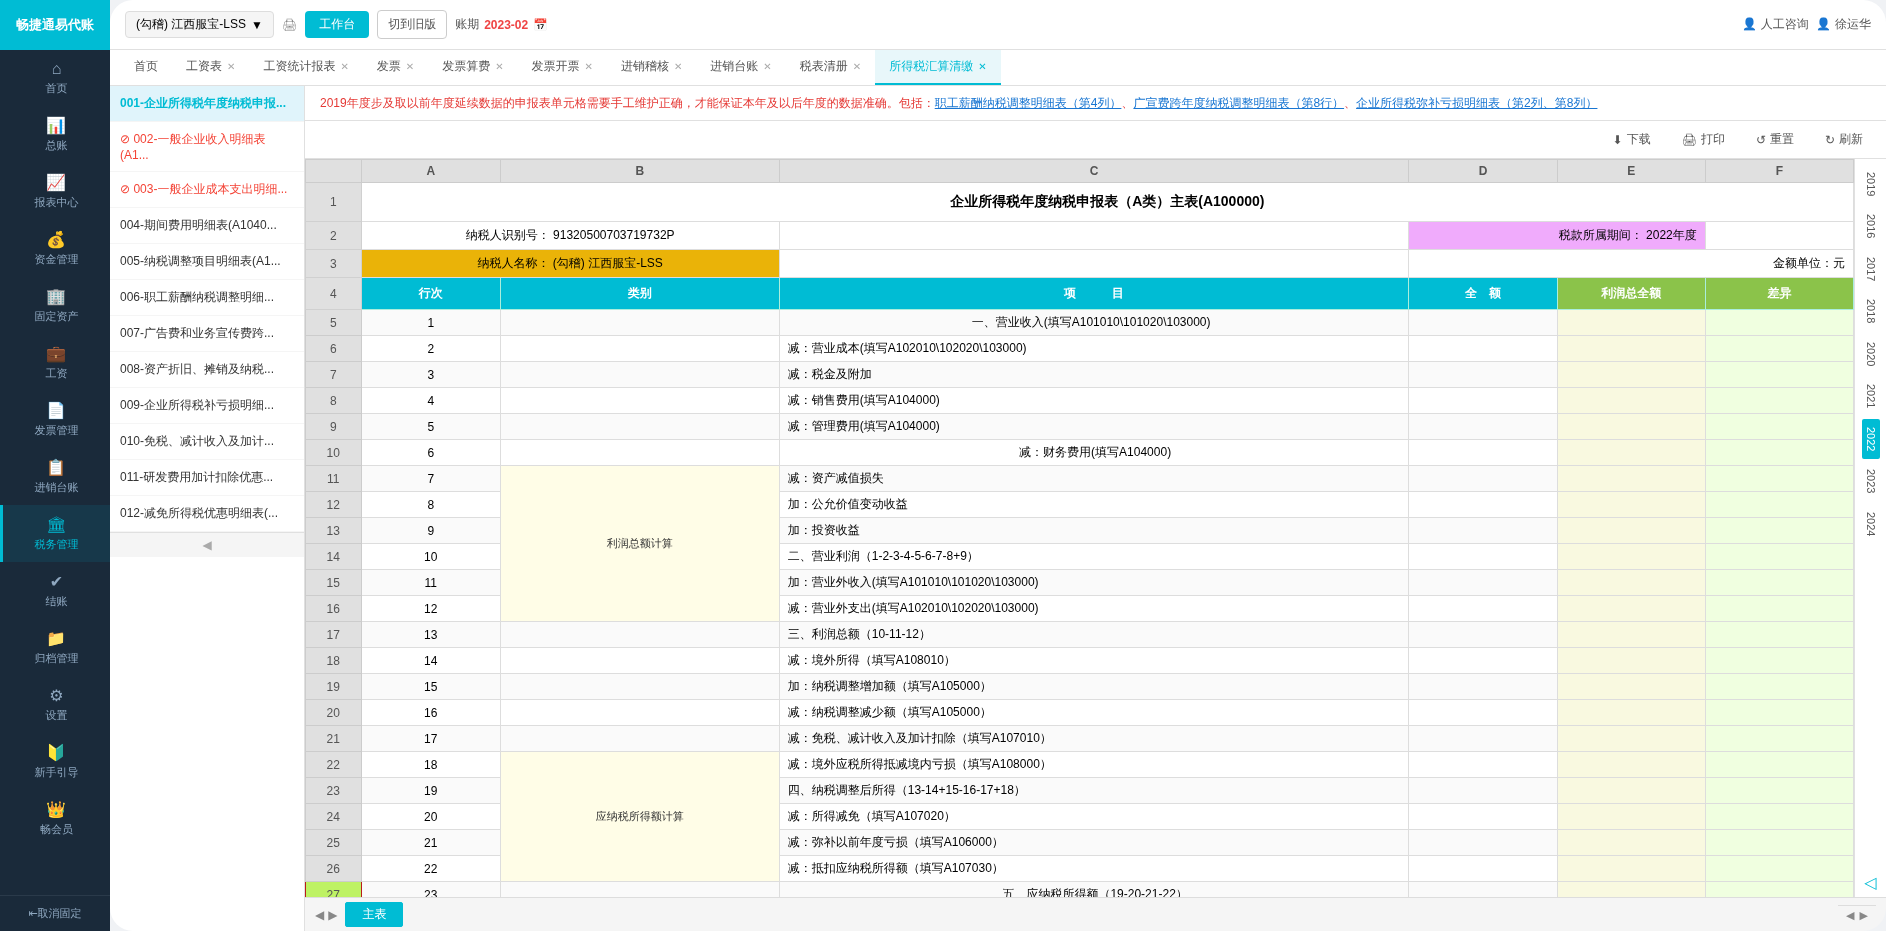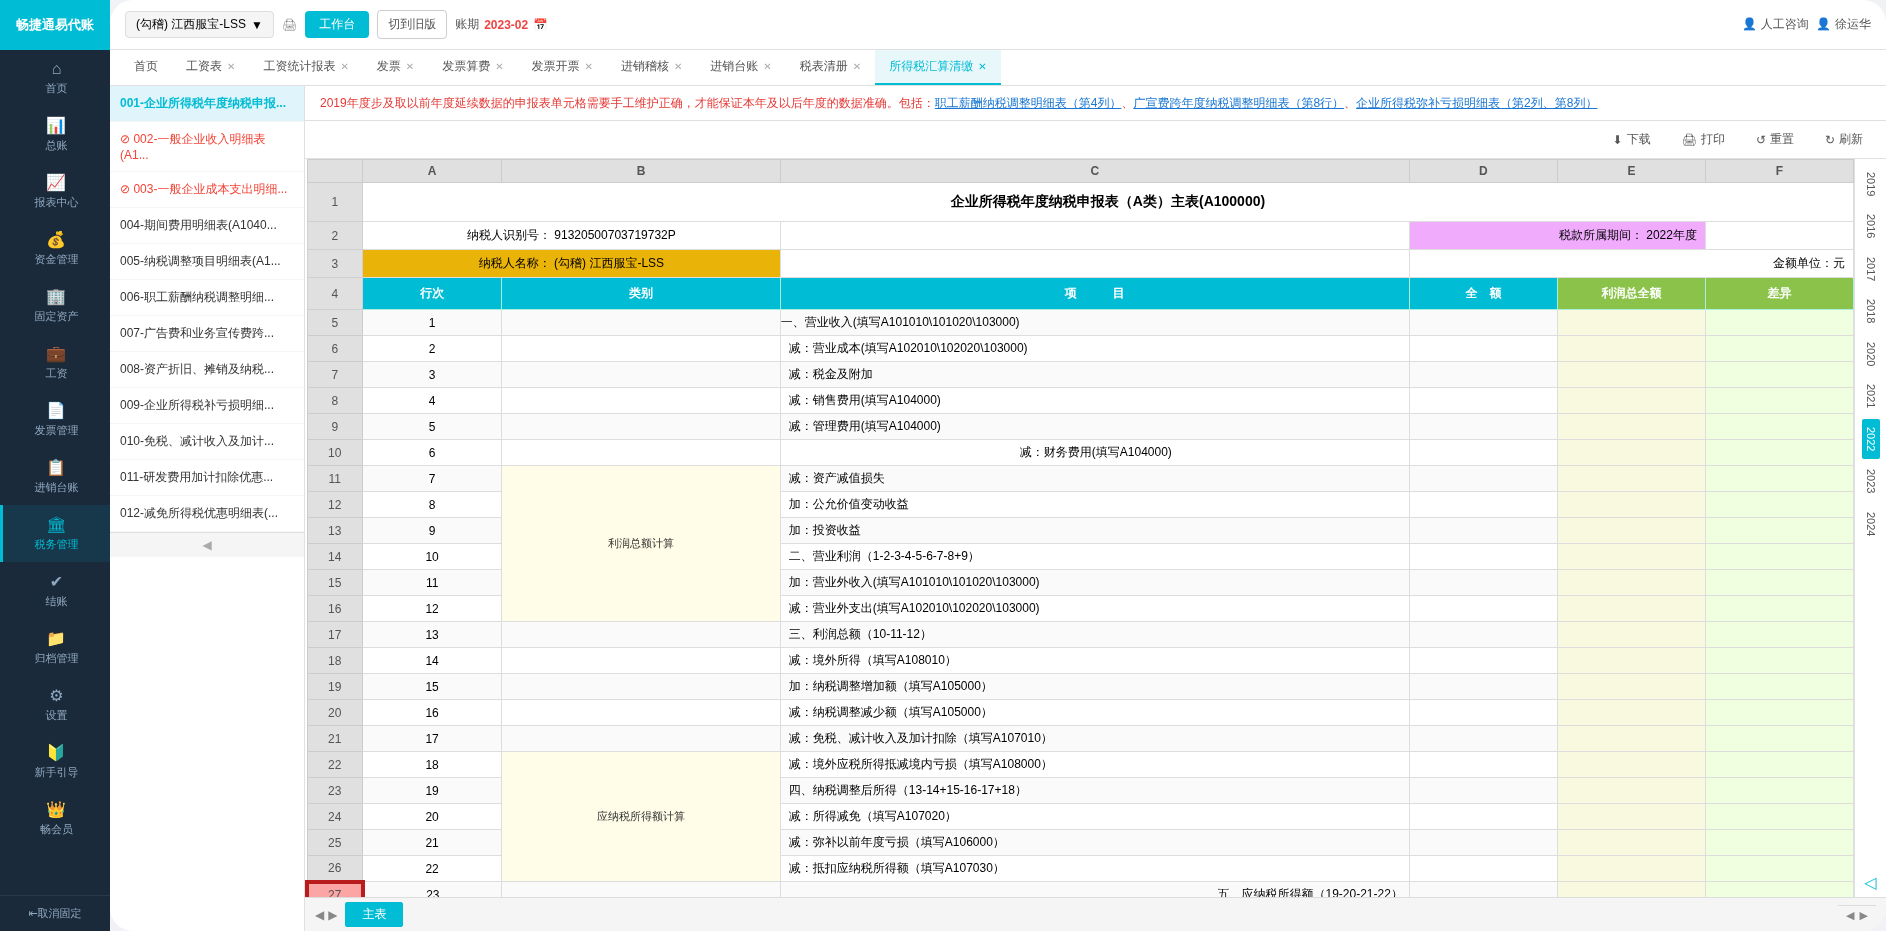--- a/index.html
+++ b/index.html
@@ -314,21 +314,21 @@
               <th style="background:#00bcd4; color:#fff; border:1px solid #aed; padding:7px 6px;">项　　　目</th>
               <th style="background:#00bcd4; color:#fff; border:1px solid #aed; padding:2px 6px;">全　额</th>
               <th style="background:#8bc34a; color:#fff; border:1px solid #aed; padding:7px 6px;">利润总全额</th>
               <th style="background:#8bc34a; color:#fff; border:1px solid #aed; padding:7px 6px;">差异</th>
             </tr>
 
             <tr class="data-row">
               <td class="sheet-col-header" style="background:#e0e0e0; color:#555; border:1px solid #ccc;">5</td>
               <td style="border:1px solid #ddd; text-align:center;">1</td>
               <td style="border:1px solid #ddd;"></td>
-              <td style="border:1px solid #ddd; text-align:left; padding-left:0;">一、营业收入(填写A101010\101020\103000)</td>
+              <td style="border:1px solid #ddd; text-align:center; padding-left:0;">一、营业收入(填写A101010\101020\103000)</td>
               <td style="border:1px solid #ddd;"></td>
               <td style="border:1px solid #ddd; background:#f9f9e0;"></td>
               <td style="border:1px solid #ddd; background:#f0ffe0;"></td>
             </tr>
             <tr class="data-row">
               <td class="sheet-col-header" style="background:#e0e0e0; color:#555; border:1px solid #ccc;">6</td>
               <td style="border:1px solid #ddd; text-align:center;">2</td>
               <td style="border:1px solid #ddd;"></td>
               <td style="border:1px solid #ddd; text-align:left; padding-left:8px;">减：营业成本(填写A102010\102020\103000)</td>
               <td style="border:1px solid #ddd;"></td>
@@ -500,24 +500,24 @@
             </tr>
             <tr class="data-row">
               <td class="sheet-col-header" style="background:#e0e0e0; color:#555; border:1px solid #ccc;">26</td>
               <td style="border:1px solid #ddd; text-align:center;">22</td>
               <td style="border:1px solid #ddd; text-align:left; padding-left:8px;">减：抵扣应纳税所得额（填写A107030）</td>
               <td style="border:1px solid #ddd;"></td>
               <td style="border:1px solid #ddd; background:#f9f9e0;"></td>
               <td style="border:1px solid #ddd; background:#f0ffe0;"></td>
             </tr>
             <tr class="data-row">
-              <td class="sheet-col-header" style="background:#fca5a5; color:#555; border:4px solid #b91c1c;margin-top:32px;">27</td>
+              <td class="sheet-col-header" style="background:#bef264; color:#555; border:1px solid #b91c1c;margin-top:32px;">27</td>
               <td style="border:1px solid #ddd; text-align:center;">23</td>
               <td style="border:1px solid #ddd;"></td>
-              <td style="border:1px solid #ddd; text-align:right; padding-left:8px;">五、应纳税所得额（19-20-21-22）</td>
+              <td style="border:1px solid #ddd; text-align:center; padding-left:8px;">五、应纳税所得额（19-20-21-22）</td>
               <td style="border:1px solid #ddd;"></td>
               <td style="border:1px solid #ddd; background:#f9f9e0;"></td>
               <td style="border:1px solid #ddd; background:#f0ffe0;"></td>
             </tr>
 
           </tbody>
             </table>
         </div>
 
         <div class="year-sidebar">

